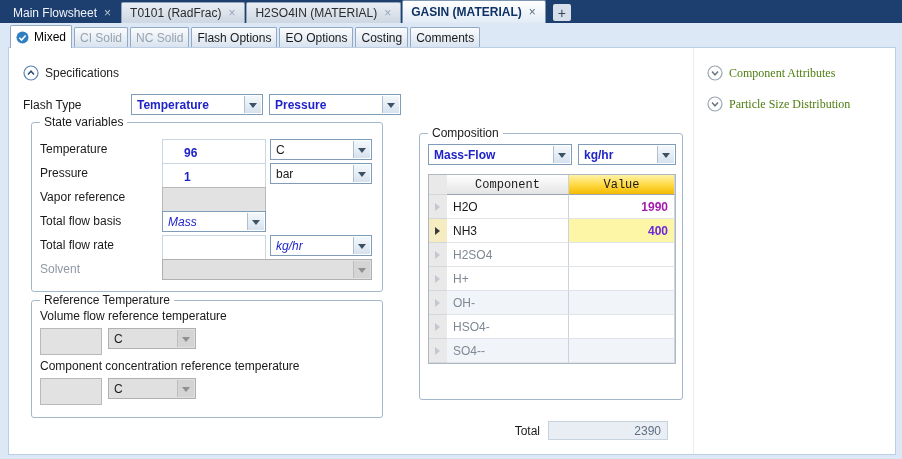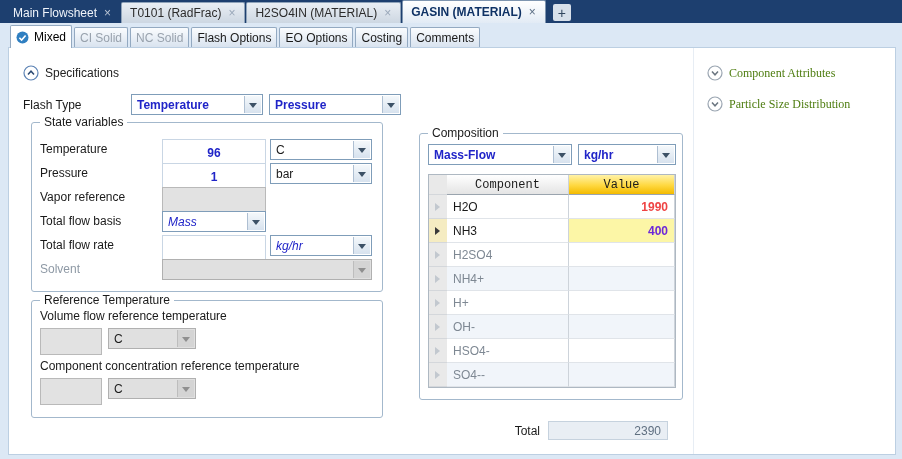--- a/index.html
+++ b/index.html
@@ -41,21 +41,21 @@
   .section-header { position:absolute; display:flex; align-items:center; gap:6px; }
   .section-header .hdr-label { color:#222; }
   .section-header.collapsed .hdr-label { color:#4d7c0f;font-family:Liberation Serif, serif; }
 
   
   .gbox { position:absolute; border:1px solid #a3b8cc; border-radius:3px; }
   .gbox-legend { position:absolute; top:-8px; left:8px; background:#fff; padding:0 4px; color:#1a1a1a; }
 
   
   .tbox { position:absolute; height:27px; border:1px solid #c9d6e4; background:#fff;
-          display:flex; align-items:center; justify-content:center; padding:0 21px; }
+          display:flex; align-items:center; justify-content:flex-start; padding:0 21px; }
   .tbox.disabled { background:#e2e2e2; border-color:#b9b9b9; }
   .val-blue { color:#2024c8; font-weight:bold; }
 
   .combo { position:absolute; height:21px; background:#fff; border:1px solid #7f9db9;
            display:flex; align-items:center; padding:0 20px 0 5px; overflow:hidden; white-space:nowrap; }
   .combo::after { content:""; position:absolute; top:1px; right:1px; bottom:1px; width:16px;
                   background:linear-gradient(#f4f8fb,#d7e2ee); border-left:1px solid #aebfd2; }
   .combo::before { content:""; position:absolute; right:5px; top:8px; width:0; height:0; z-index:1;
                    border-left:4px solid transparent; border-right:4px solid transparent; border-top:5px solid #3c5166; }
   .combo.disabled { background:#e0e0e0; border-color:#b0b0b0; }
@@ -84,21 +84,21 @@
   .hdr .g-h { display:flex; align-items:center; justify-content:center;
               background:linear-gradient(#ffffff,#e4e4e4); border-bottom:1px solid #9aa4ae; }
   .hdr .g-h.yellow { background:linear-gradient(#fff2a8,#ffd83f 55%,#f3ba00); }
   .t-row { height:24px; background:#fff; }
   .t-row.alt { background:#f1f5fa; }
   .g-comp { width:122px; display:flex; align-items:center; padding-left:6px; }
   .g-val  { width:106px; display:flex; align-items:center; justify-content:flex-end; padding-right:6px;text-align:right; }
   .comp-gray { color:#7e8893; }
   .t-row.selected .g-sel { background:#f5ecc2; }
   .t-row.selected .g-sel.body::after { border-left-color:#3a3a3a; }
-  .val-entered { color:#ef4444; font-weight:bold; }
+  .val-entered { color:#a21caf; font-weight:bold; }
   .val-selected { background:#fcf6a6; font-weight:bold; color:#6d28d9; }
 
   .total-label { position:absolute; text-align:right; }
   .total-box { position:absolute; height:19px; background:#e9eef4; border:1px solid #c6d2de;
                display:flex; align-items:center; justify-content:flex-end; padding:0 6px; color:#5f6f80; }
 </style>
 </head>
 <body>
 
 <div class="app">
@@ -271,25 +271,20 @@
             <div class="g-cell g-comp" style="background:#fff;">NH3</div>
             <div class="g-cell g-val val-selected">400</div>
           </div>
 
           <div class="g-row t-row">
             <div class="g-sel body"></div>
             <div class="g-cell g-comp comp-gray">H2SO4</div>
             <div class="g-cell g-val"></div>
           </div>
 
-          <div class="g-row t-row alt">
-            <div class="g-sel body"></div>
-            <div class="g-cell g-comp comp-gray">NH4+</div>
-            <div class="g-cell g-val"></div>
-          </div>
 
           <div class="g-row t-row">
             <div class="g-sel body"></div>
             <div class="g-cell g-comp comp-gray">H+</div>
             <div class="g-cell g-val"></div>
           </div>
 
           <div class="g-row t-row alt">
             <div class="g-sel body"></div>
             <div class="g-cell g-comp comp-gray">OH-</div>

